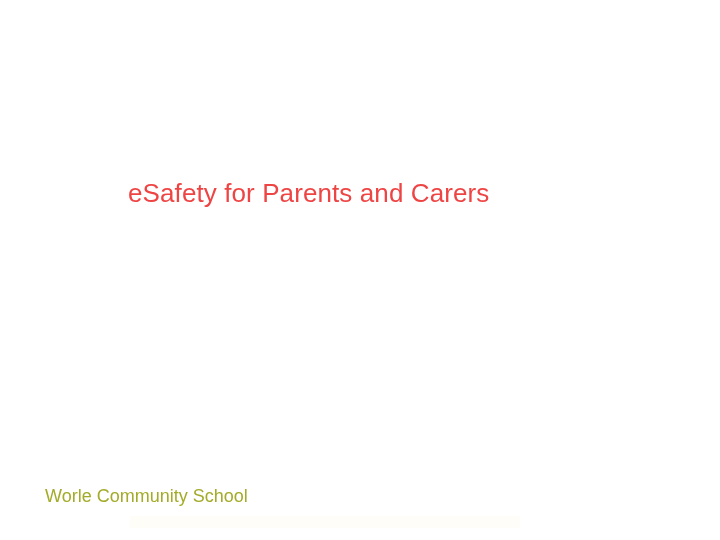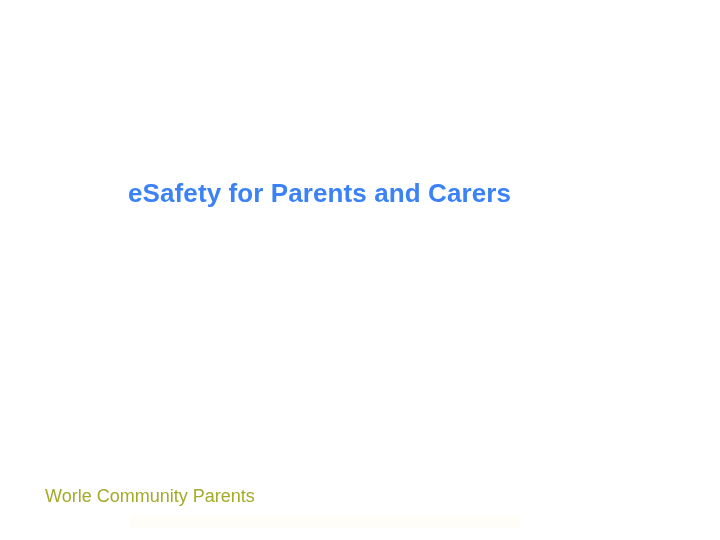--- a/index.html
+++ b/index.html
@@ -29,22 +29,22 @@
     top: 172px;
     width: 470px;
     height: 44px;
     display: flex;
     align-items: center;
   }
 
   .slide-title {
     font-family: "Liberation Sans", sans-serif;
     font-size: 26px;
-    font-weight: bold;
-    color: #3b82f6;
+    font-weight: normal;
+    color: #ef4444;
     letter-spacing: 0.1px;
     line-height: 1.15;
     white-space: nowrap;
     margin: 0;
   }
 
   
   .footer-block {
     position: absolute;
     left: 45px;
@@ -80,16 +80,16 @@
 
 <div class="slide">
 
   <div class="title-block">
     <h1 class="slide-title">eSafety for Parents and Carers</h1>
   </div>
 
   <div class="bottom-band"></div>
 
   <div class="footer-block">
-    <div class="footer-text">Worle Community Parents</div>
+    <div class="footer-text">Worle Community School</div>
   </div>
 
 </div>
 
 </body></html>

